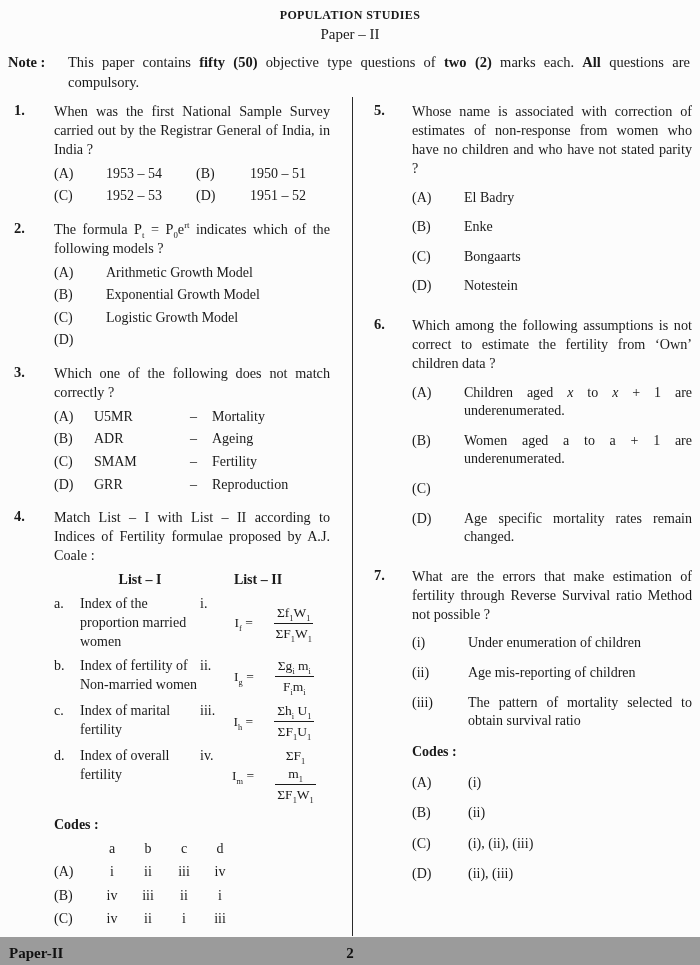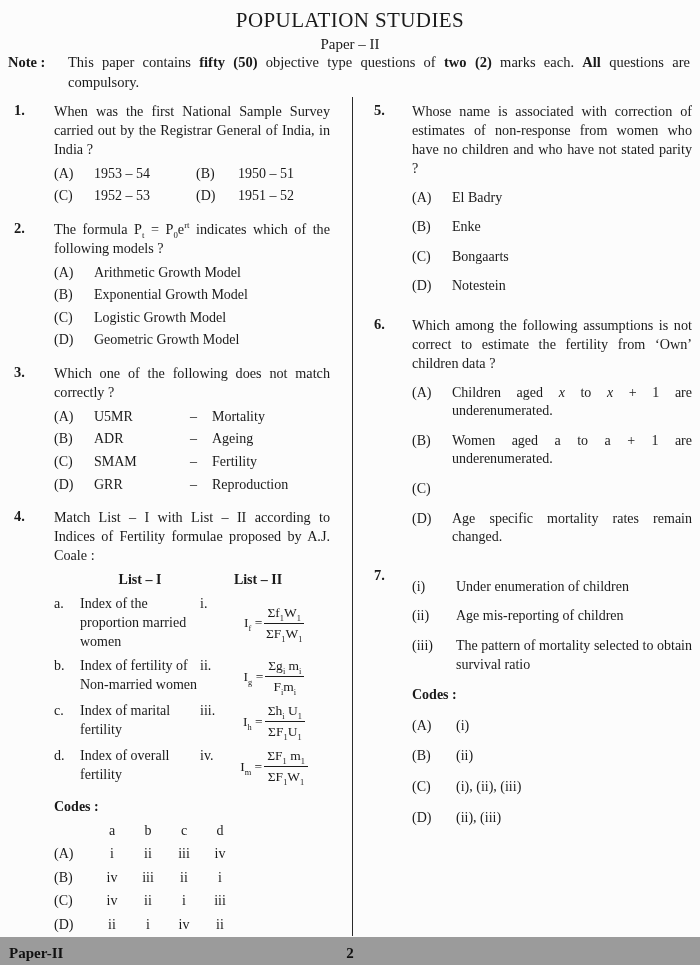--- a/index.html
+++ b/index.html
@@ -1,51 +1,51 @@
 <!DOCTYPE html>
 <html><head>
 <meta charset="utf-8">
 <style>
   html,body{margin:0;padding:0;background:#777;}
   .page{width:700px;height:965px;background:#fcfcfc;position:relative;overflow:hidden;
         font-family:"Liberation Serif", "DejaVu Serif", serif;color:#1a1a1a;margin:0 auto;}
   .header{position:absolute;top:8px;left:0;right:0;text-align:center;}
-  .title{font-size:21px;font-weight:normal;letter-spacing:.4px;}
+  .title{font-size:12px;font-weight:bold;letter-spacing:.4px;}
   .subtitle{font-size:15px;font-weight:normal;margin-top:3px;}
   .note{position:absolute;top:53px;left:8px;right:10px;display:flex;font-size:14.5px;line-height:1.35;}
   .note-label{font-weight:bold;width:60px;flex-shrink:0;}
   .note-text{flex:1;text-align:justify;}
   .divider{position:absolute;left:352px;top:97px;width:1px;height:839px;background:#2a2a2a;}
   .cols{position:absolute;top:102px;left:8px;right:8px;bottom:30px;display:flex;overflow:hidden;}
   .col-left{width:336px;padding-right:14px;box-sizing:border-box;}
   .col-right{flex:1;padding-left:28px;box-sizing:border-box;}
   .question{display:flex;margin-bottom:14px;}
   .col-right .question{margin-bottom:20px;}
   .qnum{width:46px;padding-left:6px;box-sizing:border-box;font-weight:bold;font-size:14.5px;flex-shrink:0;}
   .col-right .qnum{width:40px;padding-left:2px;}
   .qbody{flex:1;font-size:14px;line-height:1.33;}
   .qtext{text-align:justify;margin:0 0 6px 0;font-size:14.2px;}
   .optrow{display:flex;margin-top:4px;align-items:baseline;}
   .optrow.spaced{margin-top:11px;}
   .optlabel{width:40px;flex-shrink:0;}
   .optlabel.wide{width:44px;}
-  .optvalue{flex:1;text-align:justify;}
+  .optvalue{flex:1;text-align:justify;margin-left:12px;}
   .opt2grid{display:grid;grid-template-columns:40px 102px 42px auto;row-gap:4px;margin-top:4px;}
   .term{width:96px;flex-shrink:0;}
   .dash{width:22px;flex-shrink:0;}
   .meaning{flex:1;}
   .match-head{display:flex;font-weight:bold;margin:6px 0 2px 0;}
   .mh1{width:120px;margin-left:26px;text-align:center;}
   .mh2{flex:1;text-align:center;padding-right:14px;}
   .match-row{display:flex;margin-top:6px;align-items:center;}
   .mkey{width:26px;flex-shrink:0;align-self:flex-start;}
   .mitem{width:120px;flex-shrink:0;align-self:flex-start;}
   .mrnum{width:32px;flex-shrink:0;align-self:flex-start;}
   .mformula{flex:1;display:flex;justify-content:center;align-items:center;padding-right:14px;font-size:13.5px;}
-  .mlhs{margin-right:2px;white-space:nowrap;}
+  .mlhs{margin-right:21px;white-space:nowrap;}
   .frac{display:inline-block;text-align:center;vertical-align:middle;}
   .frac .fnum{display:block;border-bottom:1.2px solid #1a1a1a;padding:0 3px 1px 3px;}
   .frac .fden{display:block;padding-top:1px;}
   .codes-label{font-weight:bold;margin-top:12px;}
   .codes-header{display:flex;margin-top:5px;}
   .codes-row{display:flex;margin-top:5px;}
   .codes-labelcell{width:40px;flex-shrink:0;}
   .codes-cell{width:36px;text-align:center;flex-shrink:0;}
   .codes-list-row{display:flex;margin-top:12px;}
   sub,sup{font-size:.62em;line-height:0;}
@@ -102,21 +102,20 @@
             <div class="optrow">
               <span class="optlabel">(B)</span>
               <span class="optvalue">Exponential Growth Model</span>
             </div>
             <div class="optrow">
               <span class="optlabel">(C)</span>
               <span class="optvalue">Logistic Growth Model</span>
             </div>
             <div class="optrow">
               <span class="optlabel">(D)</span>
-              <span class="optvalue">Geometric Growth Model</span>
             </div>
           </div>
         </div>
         <div class="question">
           <div class="qnum">3.</div>
           <div class="qbody">
             <div class="qtext">Which one of the following does not match correctly ?</div>
             <div class="optrow">
               <span class="optlabel">(A)</span>
               <span class="term">U5MR</span>
@@ -278,20 +277,21 @@
             </div>
             <div class="optrow spaced">
               <span class="optlabel">(D)</span>
               <span class="optvalue">Age specific mortality rates remain changed.</span>
             </div>
           </div>
         </div>
         <div class="question">
           <div class="qnum">7.</div>
           <div class="qbody">
+            <div class="qtext">What are the errors that make estimation of fertility through Reverse Survival ratio Method not possible ?</div>
             <div class="optrow spaced">
               <span class="optlabel wide">(i)</span>
               <span class="optvalue">Under enumeration of children</span>
             </div>
             <div class="optrow spaced">
               <span class="optlabel wide">(ii)</span>
               <span class="optvalue">Age mis-reporting of children</span>
             </div>
             <div class="optrow spaced">
               <span class="optlabel wide">(iii)</span>

